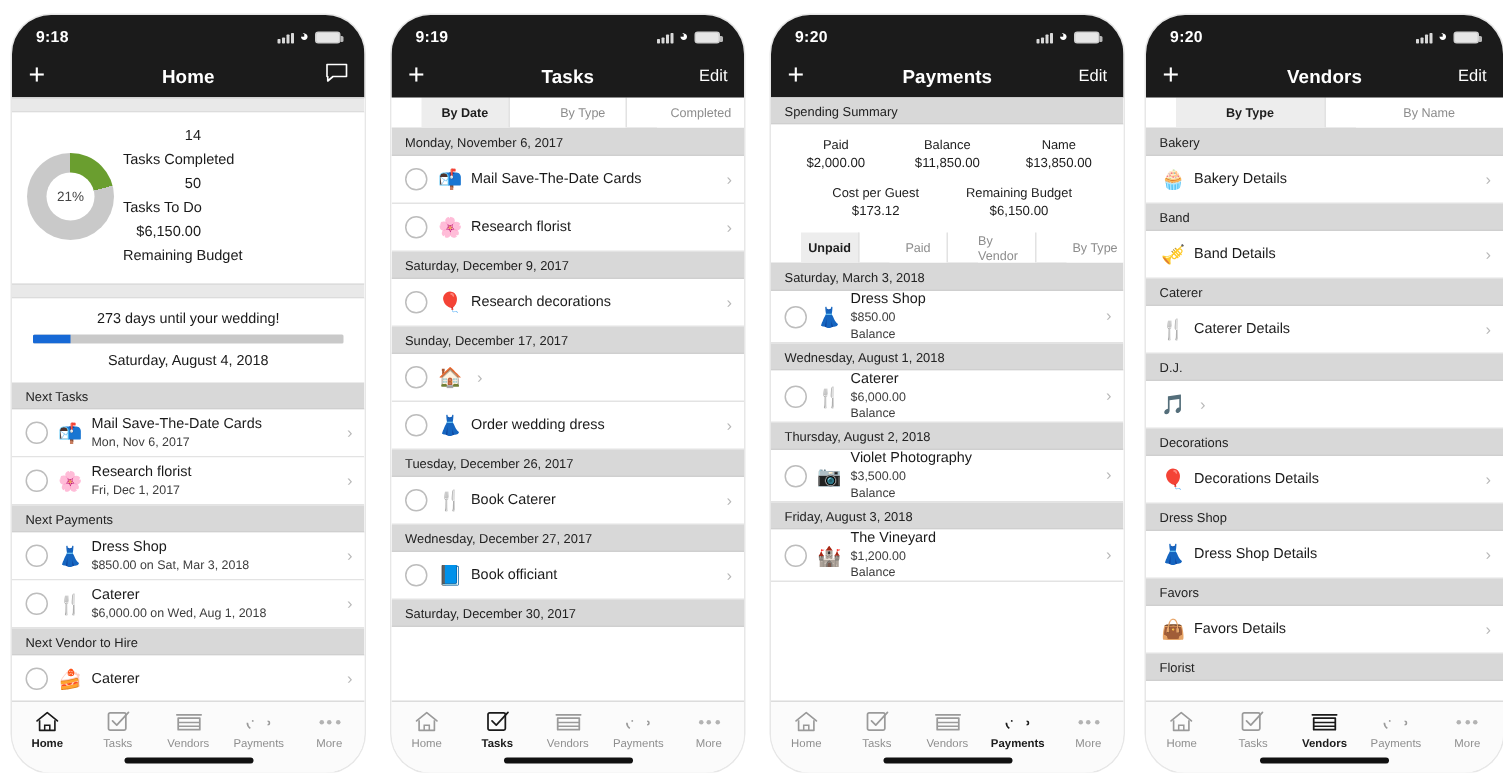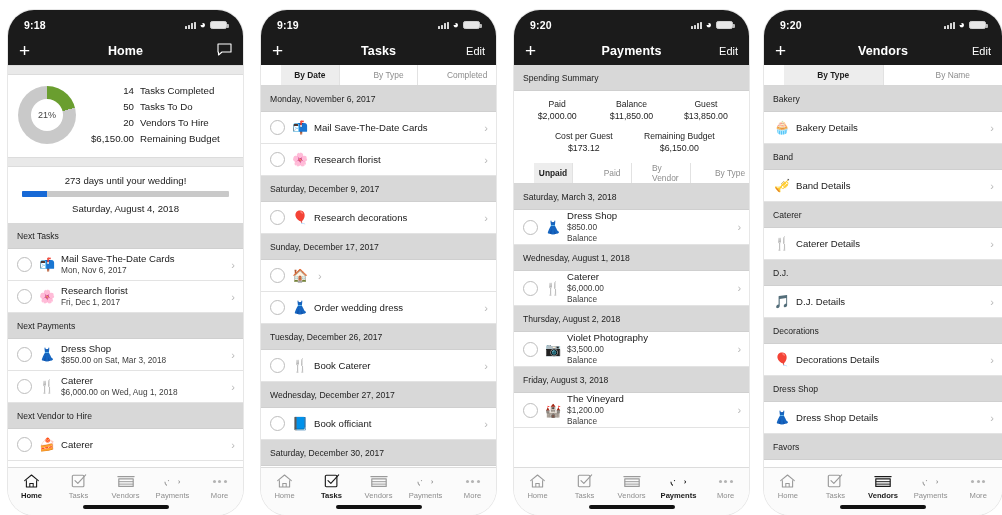--- a/index.html
+++ b/index.html
@@ -94,21 +94,21 @@
 
   
   .content { position: absolute; left:0; right:0; top:55px; bottom:48px; overflow: hidden; background:#fff; }
   .content.withseg { top: 76px; }
 
   .sec-hdr {
     background: #d8d8d8;
     font-size: 8.6px;
     color: #222;
     padding: 4px 8px 4px 9px;
-    height: 26px;
+    height: 18px;
     display: flex; align-items: center;
     border-bottom: 1px solid #cfcfcf;
   }
 
   .row {
     display: flex; align-items: center;
     padding: 0 8px 0 9px;
     border-bottom: 1px solid #e3e3e3;
     background: #ffffff;
     min-height: 32px;
@@ -130,21 +130,21 @@
   .donut {
     width: 58px; height: 58px; border-radius: 50%;
   }
   .donut-hole {
     position: absolute; left: 13px; top: 13px; width: 32px; height: 32px;
     background: #fff; border-radius: 50%;
     display: flex; align-items: center; justify-content: center;
     font-size: 9px; color: #444;
   }
   .stats { flex: 1 1 auto; }
-  .statline { display: flex; font-size: 9.7px; color: #1a1a1a; line-height: 16px; }
+  .statline { display: flex; font-size: 9.7px; color: #1a1a1a; line-height: 16px; flex-direction: column; }
   .statnum { width: 58px; text-align: right; padding-right: 6px; }
   .countdown { background:#fff; padding: 8px 10px 9px 10px; text-align:center; }
   .cd-title { font-size: 9.6px; color: #1a1a1a; margin-bottom: 5px; }
   .cd-bar { height: 6px; background: #c9c9c9; border-radius: 1px; position: relative; overflow: hidden; margin: 0 4px; }
   .cd-fill { position: absolute; left:0; top:0; bottom:0; background: #1769d6; }
   .cd-date { font-size: 9.6px; color: #1a1a1a; margin-top: 6px; }
 
   
   .pay-sum { background:#fff; padding: 7px 6px 8px 6px; }
   .pay-r { display:flex; }
@@ -212,24 +212,20 @@
         <div class="stats">
           <div class="statline">
             <span class="statnum">14</span>
             <span>Tasks Completed</span>
           </div>
           <div class="statline">
             <span class="statnum">50</span>
             <span>Tasks To Do</span>
           </div>
           <div class="statline">
-            <span class="statnum">20</span>
-            <span>Vendors To Hire</span>
-          </div>
-          <div class="statline">
             <span class="statnum">$6,150.00</span>
             <span>Remaining Budget</span>
           </div>
         </div>
       </div>
 
       <div class="spacer"></div>
 
       <div class="countdown">
         <div class="cd-title">273 days until your wedding!</div>
@@ -506,21 +502,21 @@
         <div class="pay-r">
           <div class="pay-c">
             <div class="pay-lbl">Paid</div>
             <div class="pay-val">$2,000.00</div>
           </div>
           <div class="pay-c">
             <div class="pay-lbl">Balance</div>
             <div class="pay-val">$11,850.00</div>
           </div>
           <div class="pay-c">
-            <div class="pay-lbl">Guest</div>
+            <div class="pay-lbl">Name</div>
             <div class="pay-val">$13,850.00</div>
           </div>
         </div>
         <div class="pay-r second">
           <div class="pay-c">
             <div class="pay-lbl">Cost per Guest</div>
             <div class="pay-val">$173.12</div>
           </div>
           <div class="pay-c">
             <div class="pay-lbl">Remaining Budget</div>
@@ -678,23 +674,20 @@
           <div class="row">
             <div class="emoji">🍴</div>
             <div class="rowtext">
               <div class="t1">Caterer Details</div>
             </div>
             <div class="chev">›</div>
           </div>
           <div class="sec-hdr">D.J.</div>
           <div class="row">
             <div class="emoji">🎵</div>
-            <div class="rowtext">
-              <div class="t1">D.J. Details</div>
-            </div>
             <div class="chev">›</div>
           </div>
           <div class="sec-hdr">Decorations</div>
           <div class="row">
             <div class="emoji">🎈</div>
             <div class="rowtext">
               <div class="t1">Decorations Details</div>
             </div>
             <div class="chev">›</div>
           </div>

